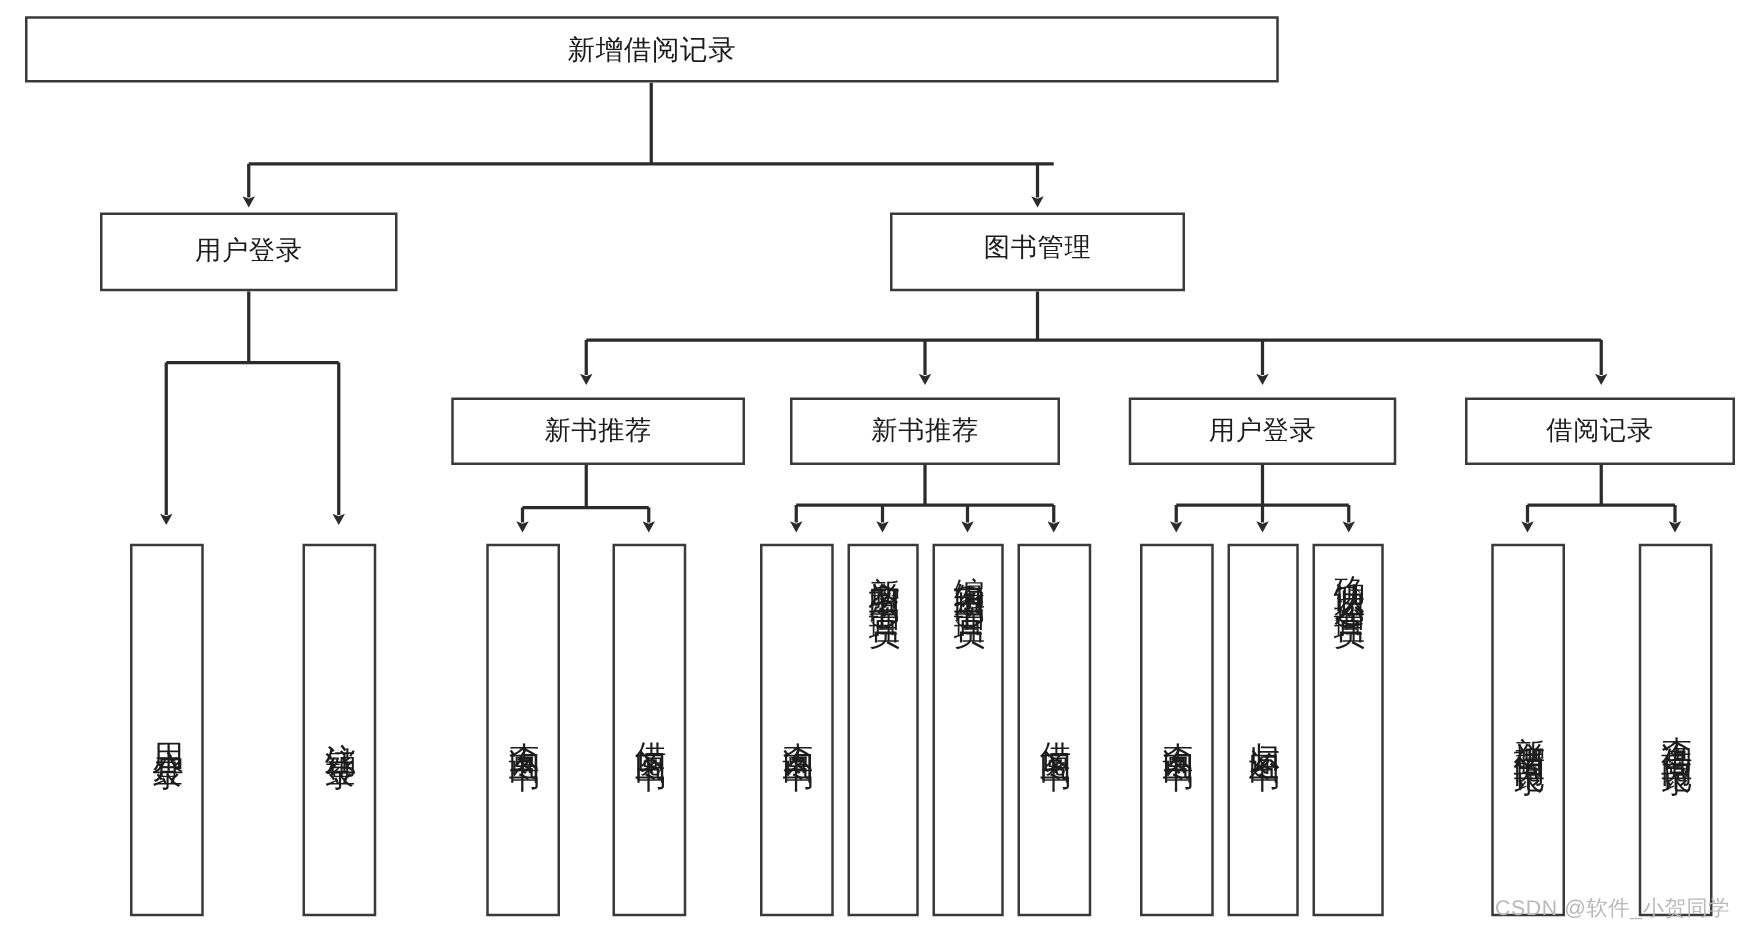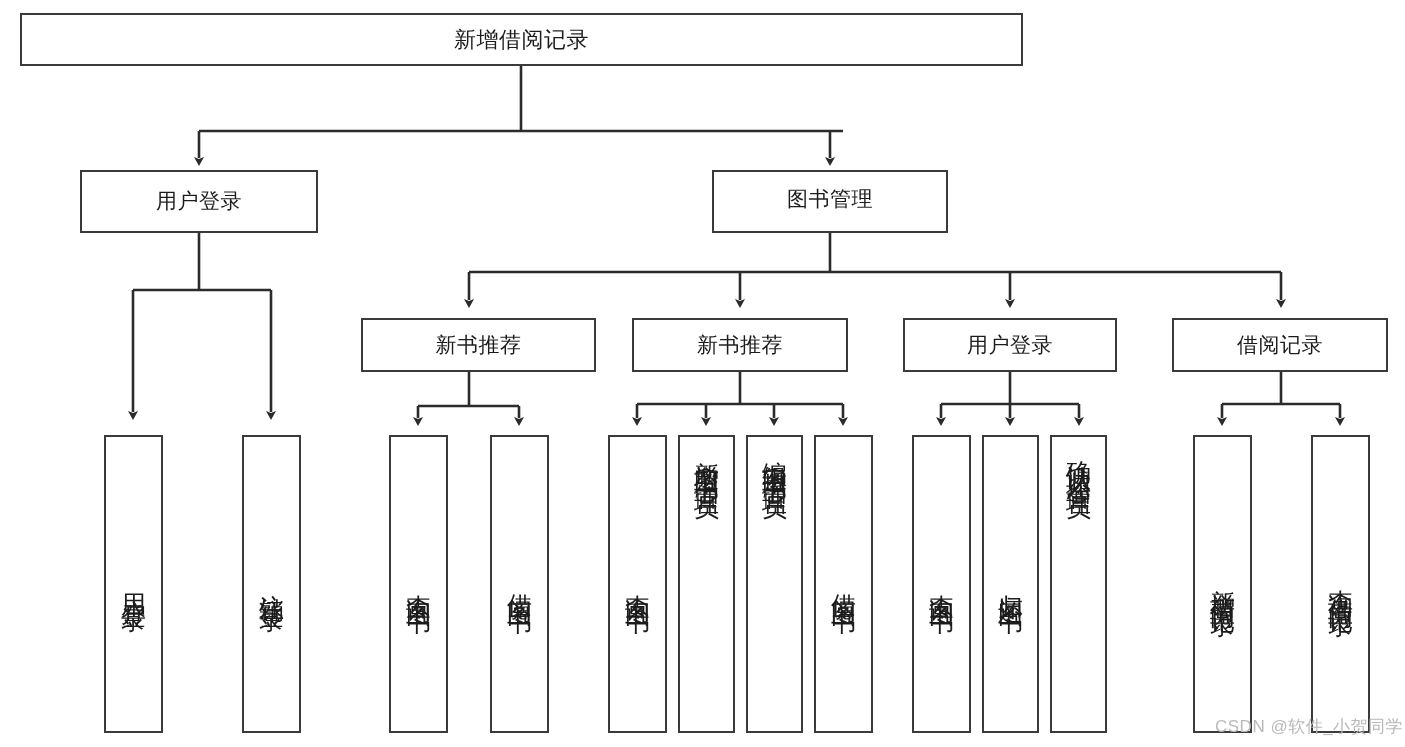--- a/index.html
+++ b/index.html
@@ -67,21 +67,20 @@
   .node.v.center {
     align-items: center;
     padding-top: 0;
   }
   .watermark {
     position: absolute;
     font-size: 17px;
     color: #b9b9b9;
     white-space: nowrap;
     letter-spacing: 0.5px;
-    padding-left: 19px;
   }
 </style>
 </head>
 <body>
 
 <div id="canvas">
 
   <svg class="connectors" viewBox="0 0 1405 747" xmlns="http://www.w3.org/2000/svg">
     <defs>
       <marker id="arrow" markerWidth="9" markerHeight="10" refX="1" refY="5" orient="auto" markerUnits="userSpaceOnUse">

